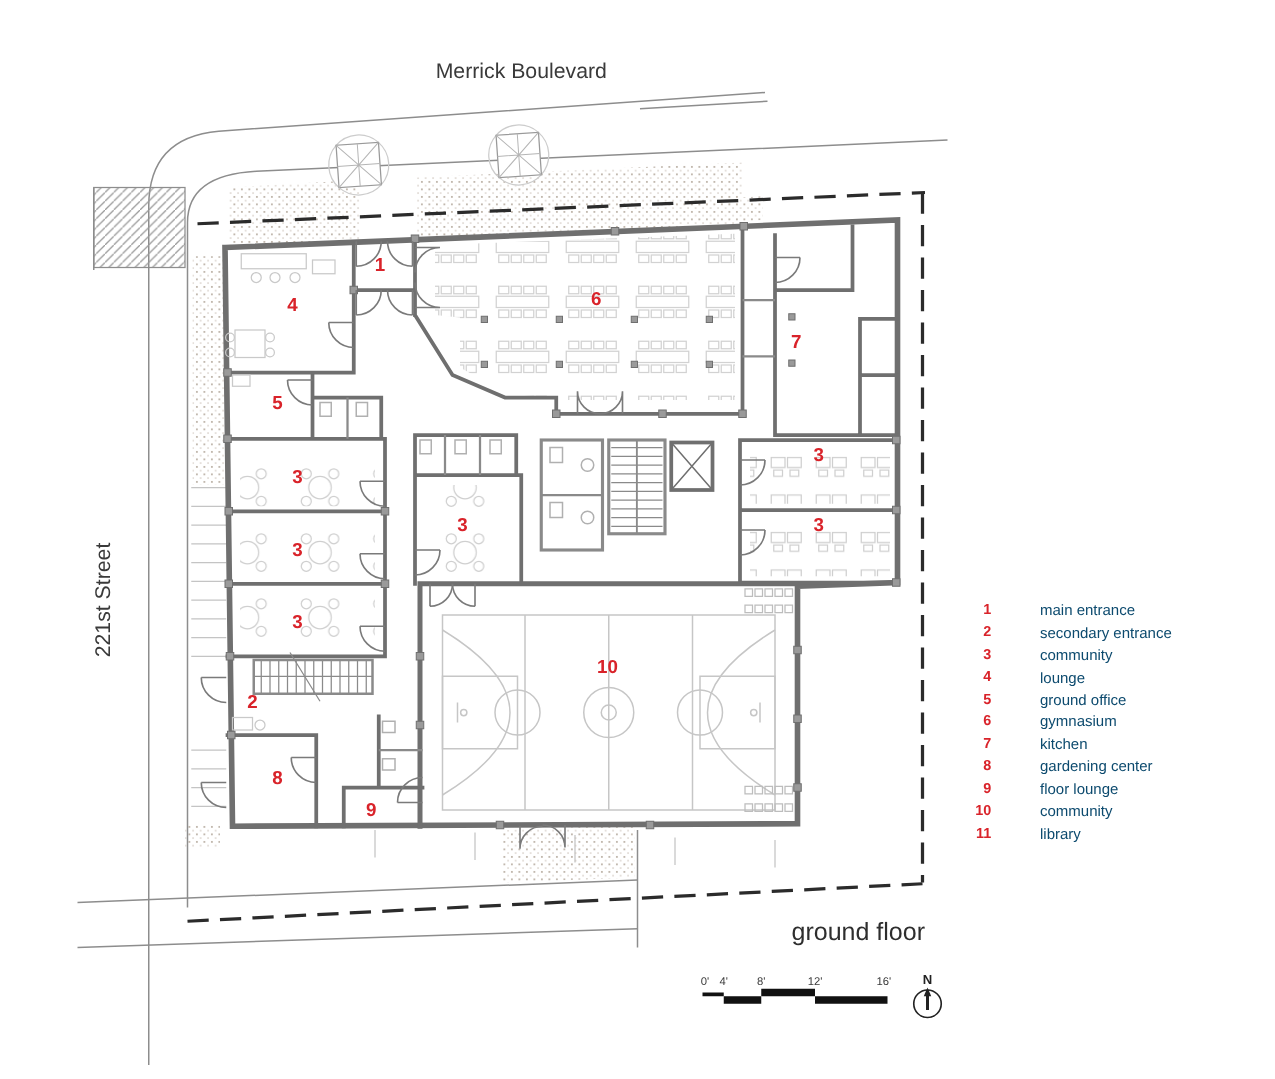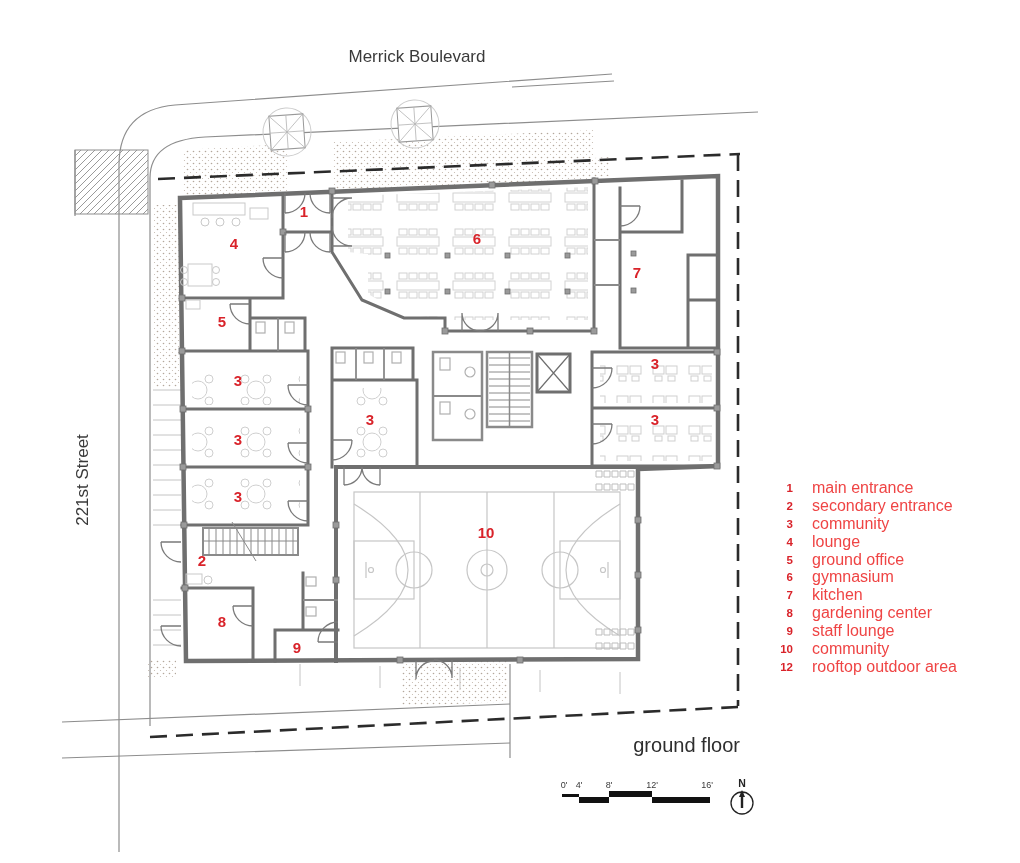--- a/index.html
+++ b/index.html
@@ -2,21 +2,21 @@
 <html><head>
 <meta charset="utf-8">
 <style>
   html,body{margin:0;padding:0;background:#ffffff;}
   .sheet{position:relative;width:1020px;height:863px;background:#ffffff;overflow:hidden;
          font-family:"Liberation Sans",sans-serif;}
   svg{position:absolute;left:0;top:0;}
   .legend{position:absolute;left:760px;top:479px;width:250px;}
   .lrow{display:flex;align-items:center;height:17.9px;}
   .lnum{width:33px;text-align:right;color:#d9232a;font-weight:bold;font-size:11.5px;}
-  .llabel{margin-left:19px;color:#ef4444;font-size:16px;white-space:nowrap;}
+  .llabel{margin-left:39px;color:#0c4a6e;font-size:12px;white-space:nowrap;}
   text{font-family:"Liberation Sans",sans-serif;}
   .street-label{font-size:17px;fill:#3a3a3a;}
   .room-num{font-size:15px;font-weight:bold;fill:#d9232a;text-anchor:middle;}
   .title-label{font-size:20px;fill:#2e2e2e;}
   .scale-num{font-size:9px;fill:#3a3a3a;text-anchor:middle;}
   .north-n{font-size:10.5px;font-weight:bold;fill:#222;text-anchor:middle;}
 </style>
 </head>
 <body>
 
@@ -338,24 +338,24 @@
   <div class="lrow">
         <span class="lnum">7</span>
         <span class="llabel">kitchen</span>
       </div>
   <div class="lrow">
         <span class="lnum">8</span>
         <span class="llabel">gardening center</span>
       </div>
   <div class="lrow">
         <span class="lnum">9</span>
-        <span class="llabel">staff lounge</span>
+        <span class="llabel">floor lounge</span>
       </div>
   <div class="lrow">
         <span class="lnum">10</span>
         <span class="llabel">community</span>
       </div>
   <div class="lrow">
-        <span class="lnum">12</span>
-        <span class="llabel">rooftop outdoor area</span>
+        <span class="lnum">11</span>
+        <span class="llabel">library</span>
       </div>
 </div>
 </div>
 
 </body></html>

